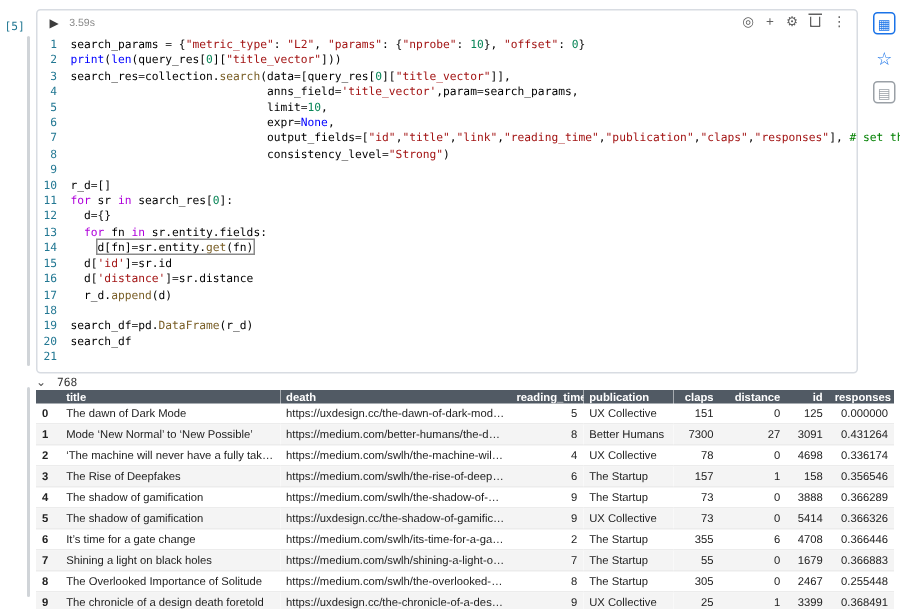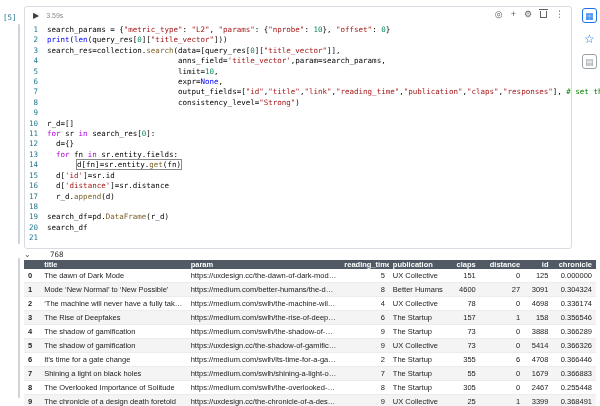--- a/index.html
+++ b/index.html
@@ -22,25 +22,25 @@
     white-space:pre;padding:1px 0 4px 0;}
   .code-line{display:flex;}
   .lnum{flex:none;width:22px;text-align:right;padding-right:9px;color:#237893;}
   .tok-p{color:#000}
   .tok-s{color:#a31515}
   .tok-n{color:#098658}
   .tok-k{color:#af00db}
   .tok-b{color:#0000ff}
   .tok-f{color:#795e26}
   .tok-c{color:#008000}
-  .cursor-box{outline:1px solid #8a8a8a;margin-left:12px;}
+  .cursor-box{outline:1px solid #8a8a8a;}
   .output{position:absolute;left:24px;top:248px;right:4px;}
   .out-head{display:flex;align-items:center;height:12px;}
   .out-chevron{font-size:8px;color:#555;width:14px;cursor:pointer;}
-  .out-count{font-size:7.5px;color:#333;margin-left:12px;font-family:"DejaVu Sans Mono",monospace;}
+  .out-count{font-size:7.5px;color:#333;margin-left:0;font-family:"DejaVu Sans Mono",monospace;}
   table{border-collapse:collapse;width:100%;font-size:7.5px;color:#222;table-layout:fixed;}
   thead th{background:#515a64;color:#fff;font-weight:bold;padding:0 4px;text-align:left;
     white-space:nowrap;overflow:hidden;}
   tbody td,tbody th{padding:2px 4px;border-bottom:1px solid #ececec;white-space:nowrap;
     overflow:hidden;text-overflow:ellipsis;text-align:left;font-weight:normal;}
   tbody tr:nth-child(even){background:#f4f4f4;}
   .num{text-align:right !important;}
   .idx{font-weight:bold;}
   .c0{width:16px}.c1{width:145px}.c2{width:152px}.c3{width:48px}.c4{width:60px}
   .c5{width:30px}.c6{width:44px}.c7{width:28px}.c8{width:43px}
@@ -82,51 +82,51 @@
 <div class="output">
   <div class="out-head">
     <span class="out-chevron">⌄</span>
     <span class="out-count">768</span>
   </div>
   <table>
     <thead>
         <tr>
           <th class="c0"></th>
           <th class="c1">title</th>
-          <th class="c2">param</th>
+          <th class="c2">death</th>
           <th class="c3 num">reading_time</th>
           <th class="c4">publication</th>
           <th class="c5 num">claps</th>
           <th class="c6 num">distance</th>
           <th class="c7 num">id</th>
-          <th class="c8 num">chronicle</th>
+          <th class="c8 num">responses</th>
         </tr>
       </thead>
     <tbody>
         <tr>
           <th class="c0 idx">0</th>
           <td class="c1">The dawn of Dark Mode</td>
           <td class="c2">https://uxdesign.cc/the-dawn-of-dark-mode-9636...</td>
           <td class="c3 num">5</td>
           <td class="c4">UX Collective</td>
           <td class="c5 num">151</td>
           <td class="c6 num">0</td>
           <td class="c7 num">125</td>
           <td class="c8 num">0.000000</td>
         </tr>
         <tr>
           <th class="c0 idx">1</th>
           <td class="c1">Mode ‘New Normal’ to ‘New Possible’</td>
           <td class="c2">https://medium.com/better-humans/the-danger-of...</td>
           <td class="c3 num">8</td>
           <td class="c4">Better Humans</td>
-          <td class="c5 num">4600</td>
+          <td class="c5 num">7300</td>
           <td class="c6 num">27</td>
           <td class="c7 num">3091</td>
-          <td class="c8 num">0.304324</td>
+          <td class="c8 num">0.431264</td>
         </tr>
         <tr>
           <th class="c0 idx">2</th>
           <td class="c1">‘The machine will never have a fully takeover’ — les...</td>
           <td class="c2">https://medium.com/swlh/the-machine-will-never-ful...</td>
           <td class="c3 num">4</td>
           <td class="c4">UX Collective</td>
           <td class="c5 num">78</td>
           <td class="c6 num">0</td>
           <td class="c7 num">4698</td>

